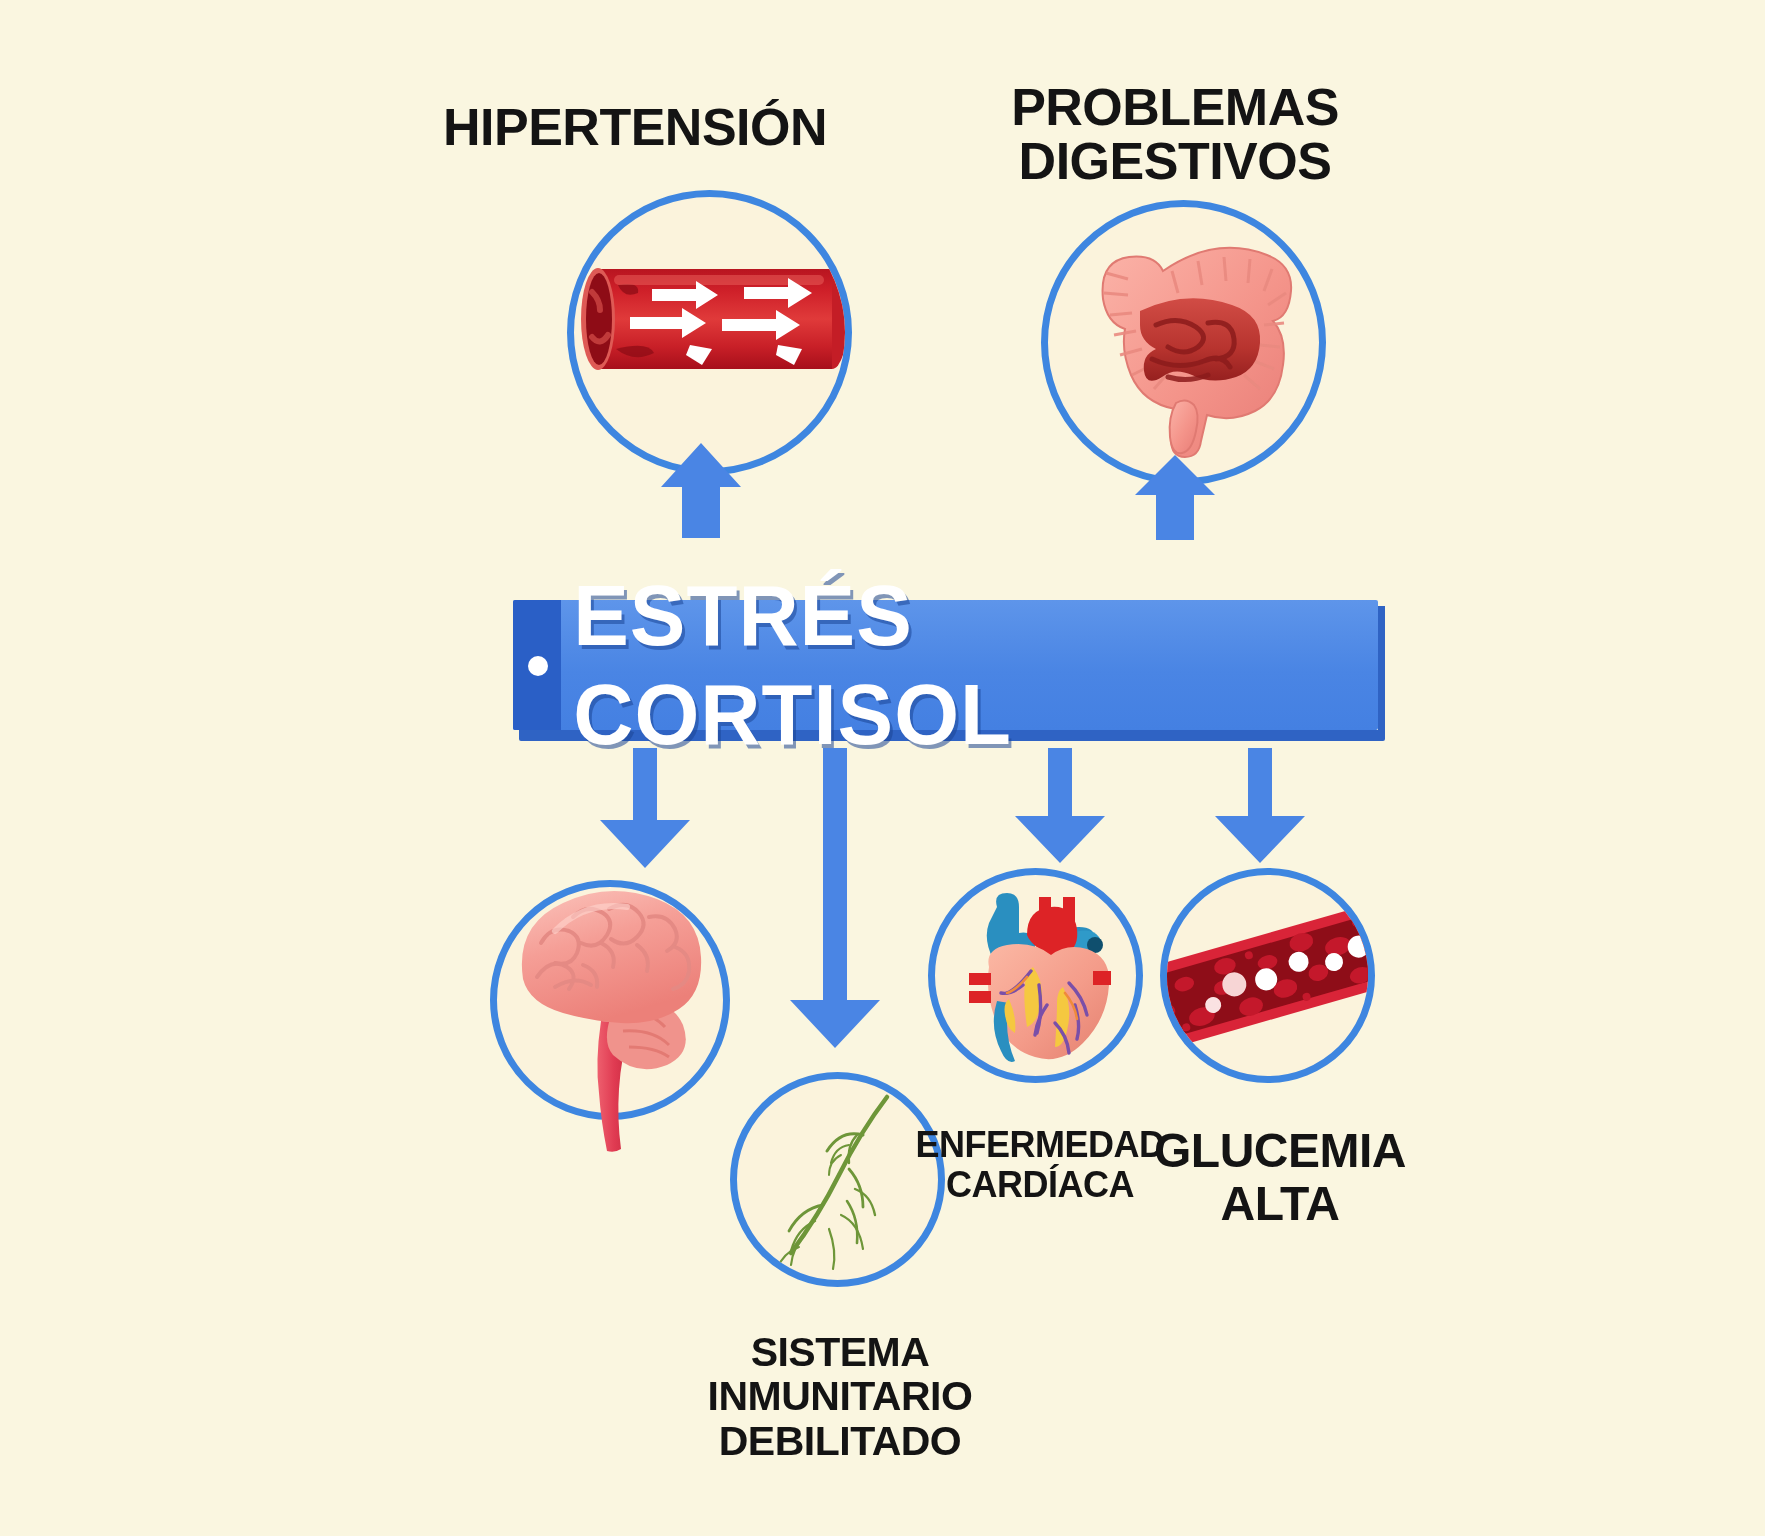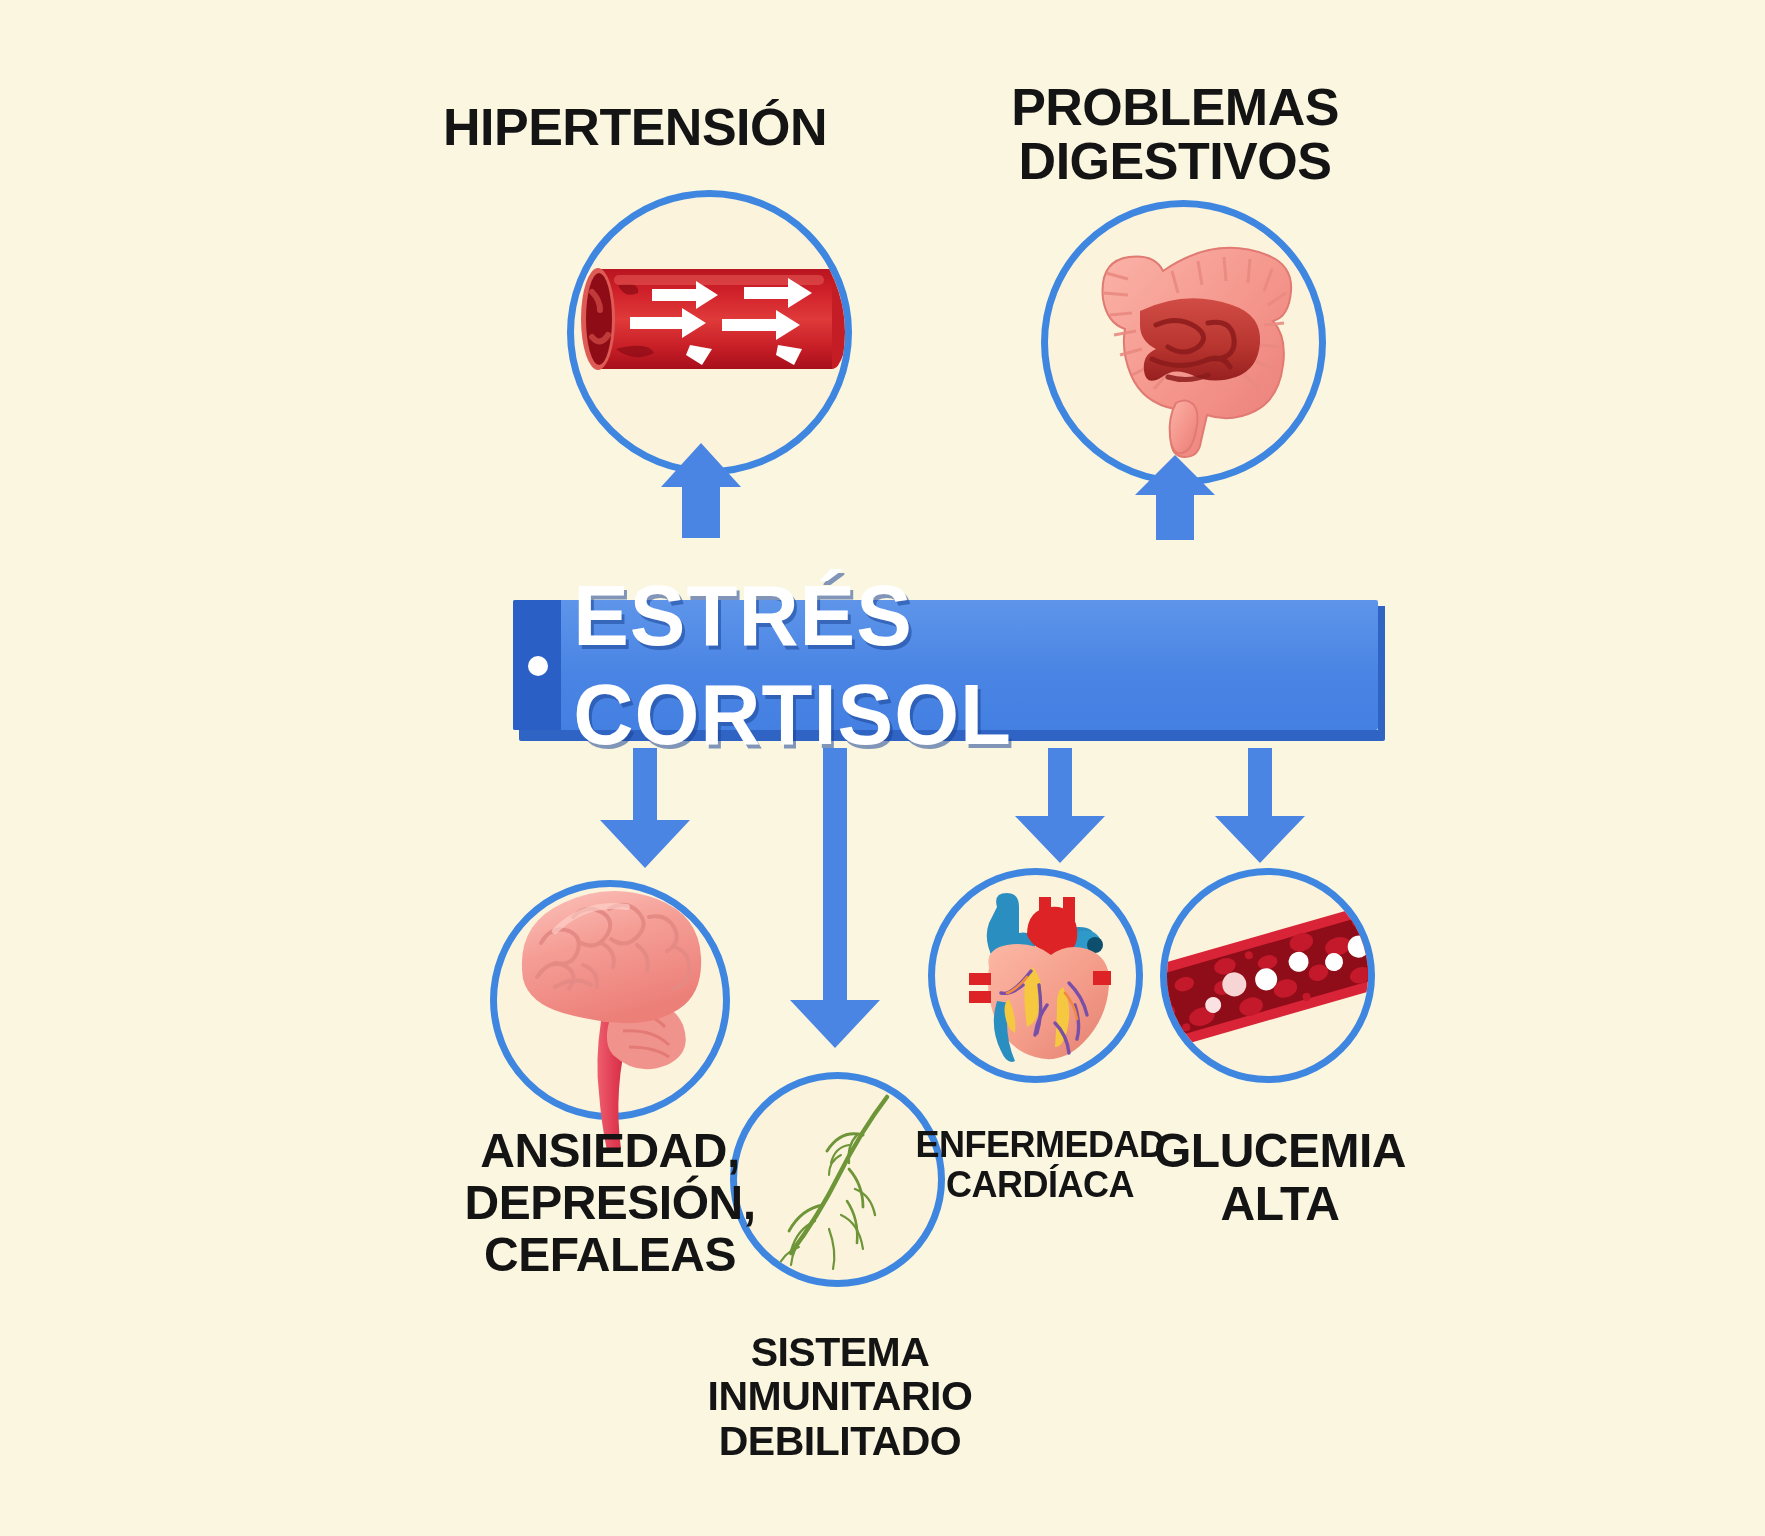--- a/index.html
+++ b/index.html
@@ -381,23 +381,20 @@
           <circle cx="98" cy="104" r="11"></circle>
           <circle cx="134" cy="96" r="10"></circle>
           <circle cx="168" cy="106" r="9"></circle>
           <circle cx="196" cy="98" r="11"></circle>
           <circle cx="226" cy="100" r="8"></circle>
         </g>
       </g>
     </svg>
   </div>
 
-  <div class="label" style="left:445px;top:1125px;width:330px;font-size:48px;line-height:1.08;">ANSIEDAD,
-DEPRESIÓN,
-CEFALEAS</div>
 
   <div class="label" style="left:660px;top:1330px;width:360px;font-size:41px;line-height:1.08;">SISTEMA
 INMUNITARIO
 DEBILITADO</div>
 
   <div class="label" style="left:900px;top:1125px;width:280px;font-size:36px;line-height:1.1;">ENFERMEDAD
 CARDÍACA</div>
 
   <div class="label" style="left:1150px;top:1125px;width:260px;font-size:48px;line-height:1.1;">GLUCEMIA
 ALTA</div>

